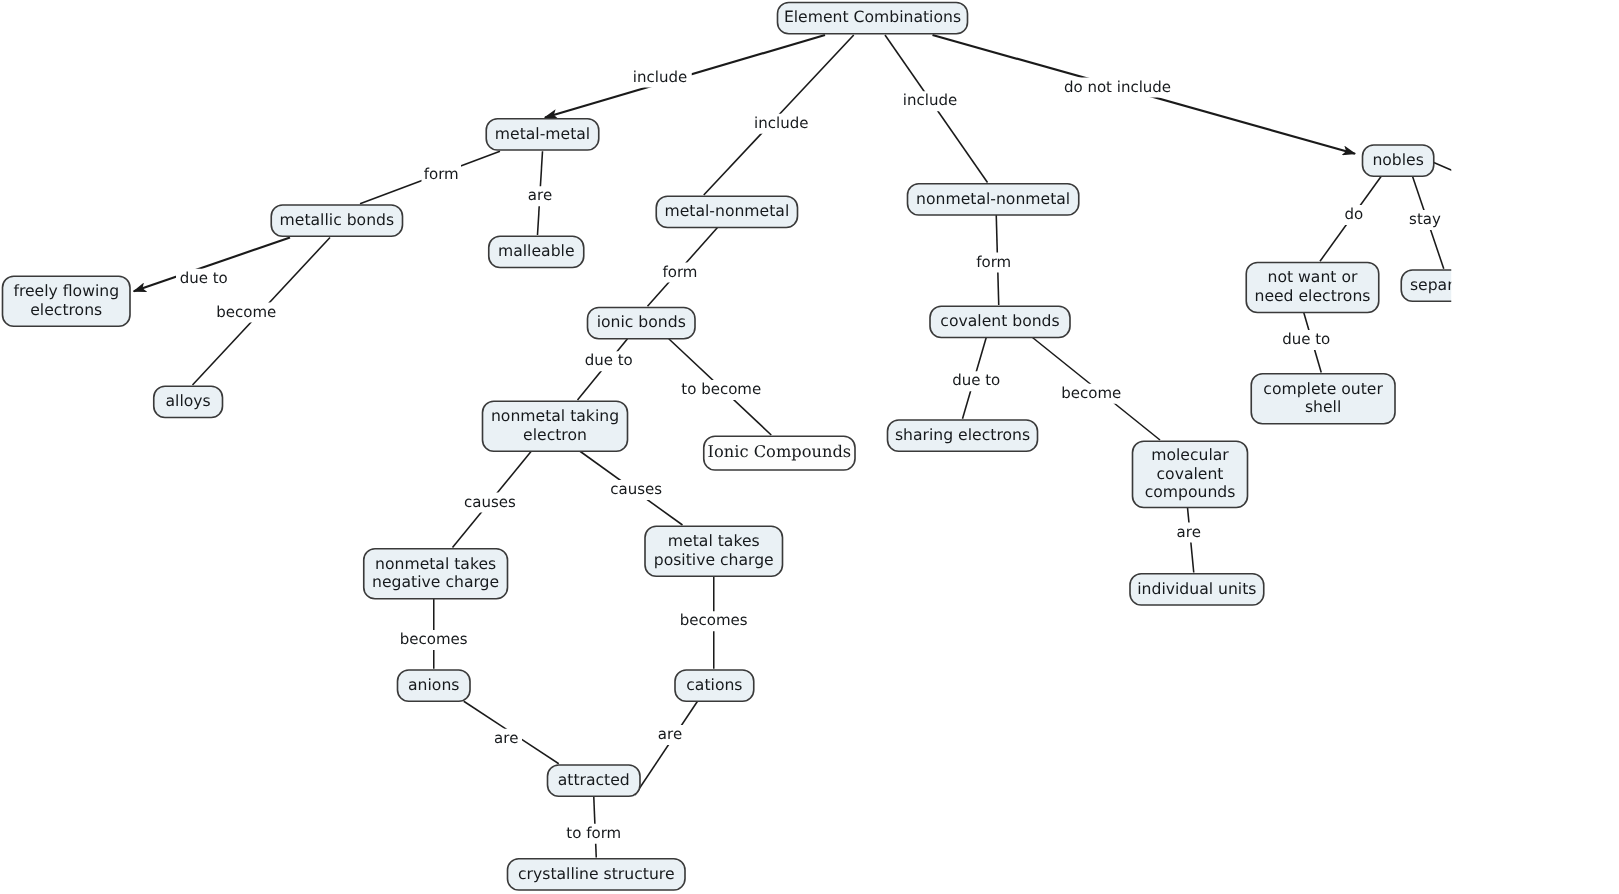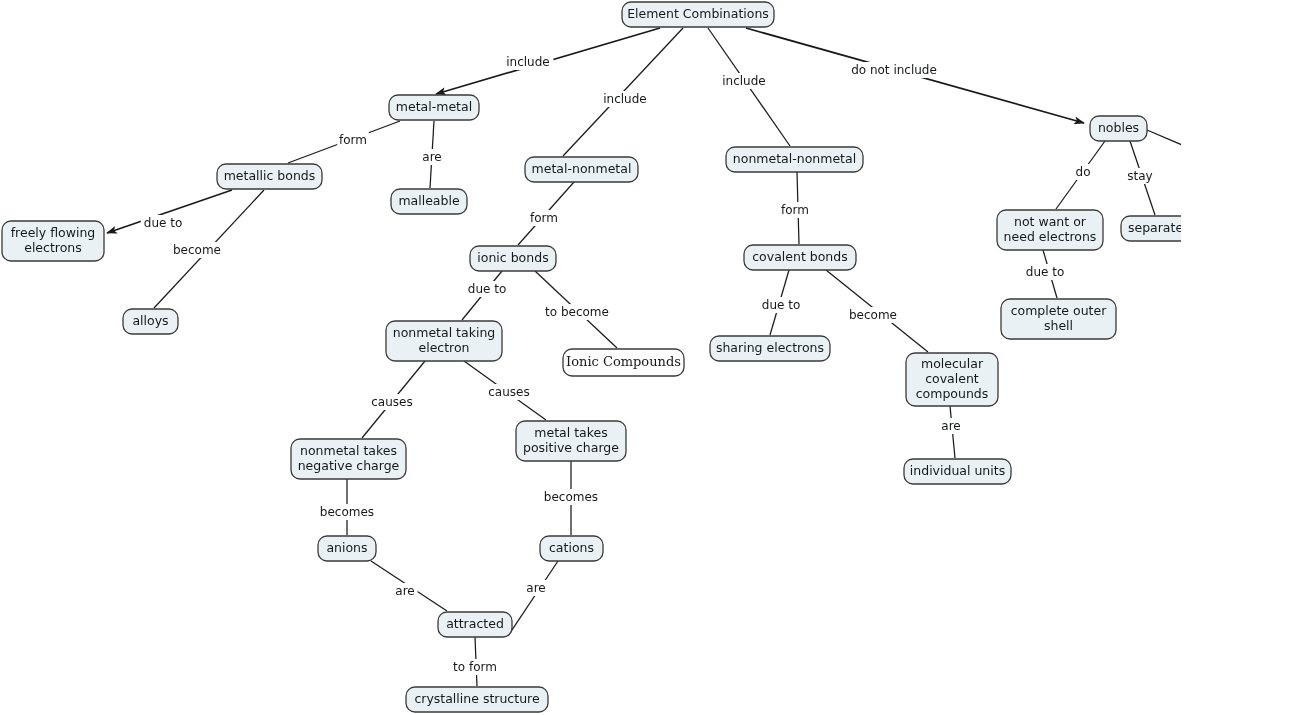--- a/index.html
+++ b/index.html
@@ -10,21 +10,20 @@
   }
   body {
     font-family: "DejaVu Sans", sans-serif;
   }
   #map-root {
     position: relative;
     width: 1161px;
     height: 715px;
     background: #ffffff;
     overflow: hidden;
-    padding-left: 20px;
   }
   svg.map-canvas {
     position: absolute;
     left: 0;
     top: 0;
     width: 1295px;
     height: 715px;
   }
   .edge-line {
     stroke: #1a1a1a;

